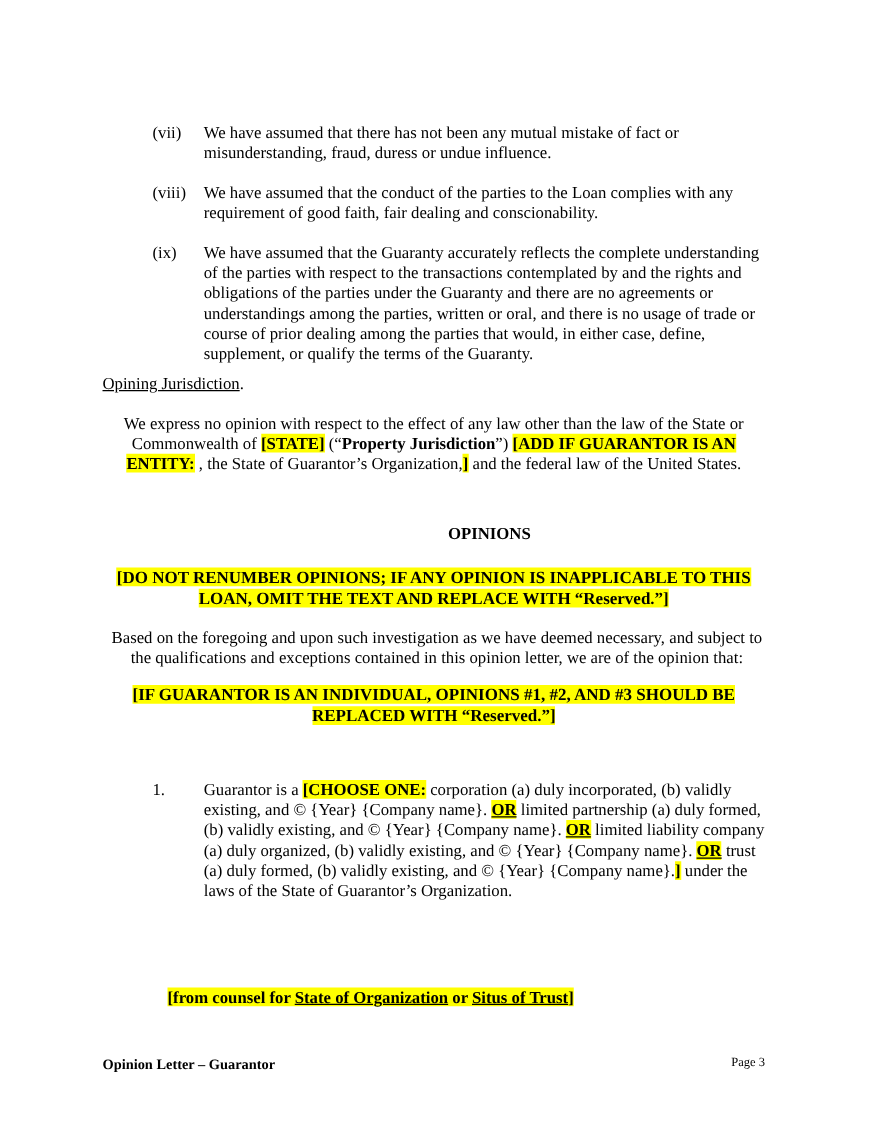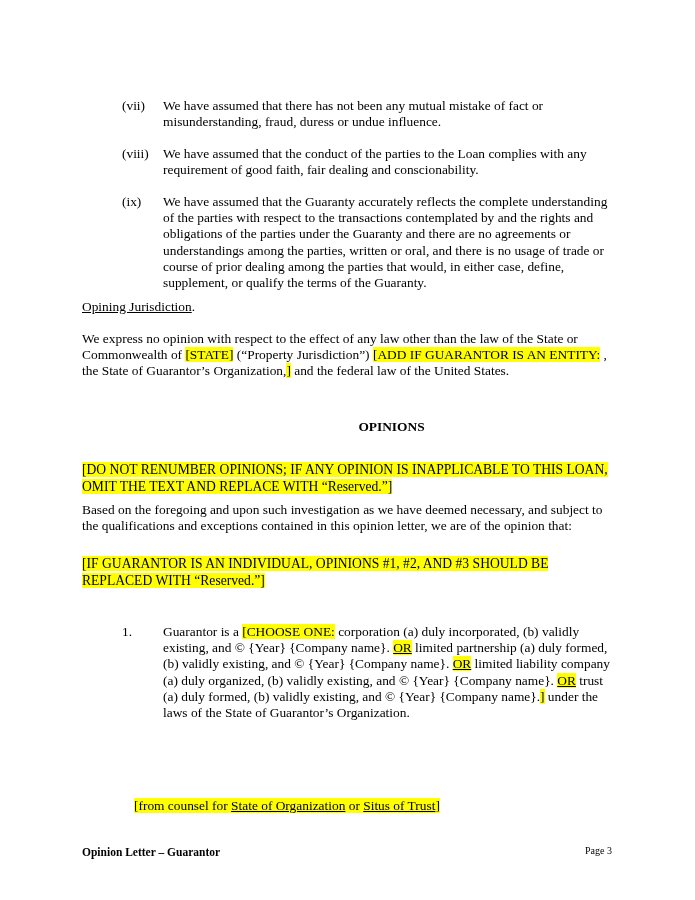--- a/index.html
+++ b/index.html
@@ -3,23 +3,23 @@
   <meta charset="utf-8">
   <style>
     html, body { margin: 0; padding: 0; background: #ffffff; }
     body {
       width: 695px; height: 900px; position: relative; overflow: hidden;
       font-family: "Liberation Serif", "DejaVu Serif", serif;
       color: #000; font-size: 13.4px; line-height: 16.2px;
     }
     .page { position: absolute; left: 0; top: 0; width: 695px; height: 900px; }
     .hl { background: #ffff00; }
-    .b { font-weight: normal; margin-top: 8px; }
+    .b { font-weight: bold; }
     .u { text-decoration: underline; }
-    .block { position: absolute; }
+    .block { position: absolute; text-align: center; }
     .item { position: absolute; left: 122px; width: 490px; }
     .item .num { position: absolute; left: 0; top: 0; }
     .item .txt { position: absolute; left: 41px; width: 450px; }
     p { margin: 0; }
     .heading { position: absolute; left: 0; width: 695px; text-align: center; font-weight: bold; padding-left: 44px; }
     .footer-left { position: absolute; left: 82px; top: 844px; font-weight: bold; font-size: 11.5px; }
     .footer-right { position: absolute; right: 83px; top: 843px; font-size: 10px; }
   </style>
 </head>
 <body>

